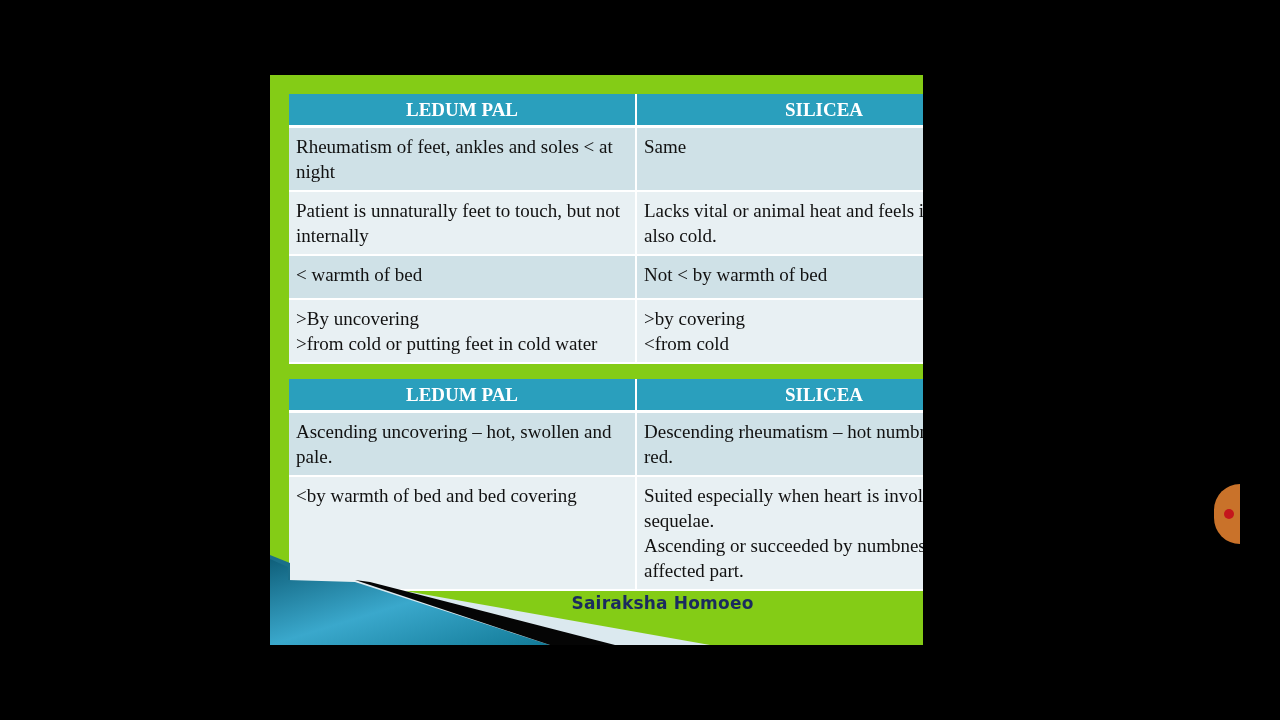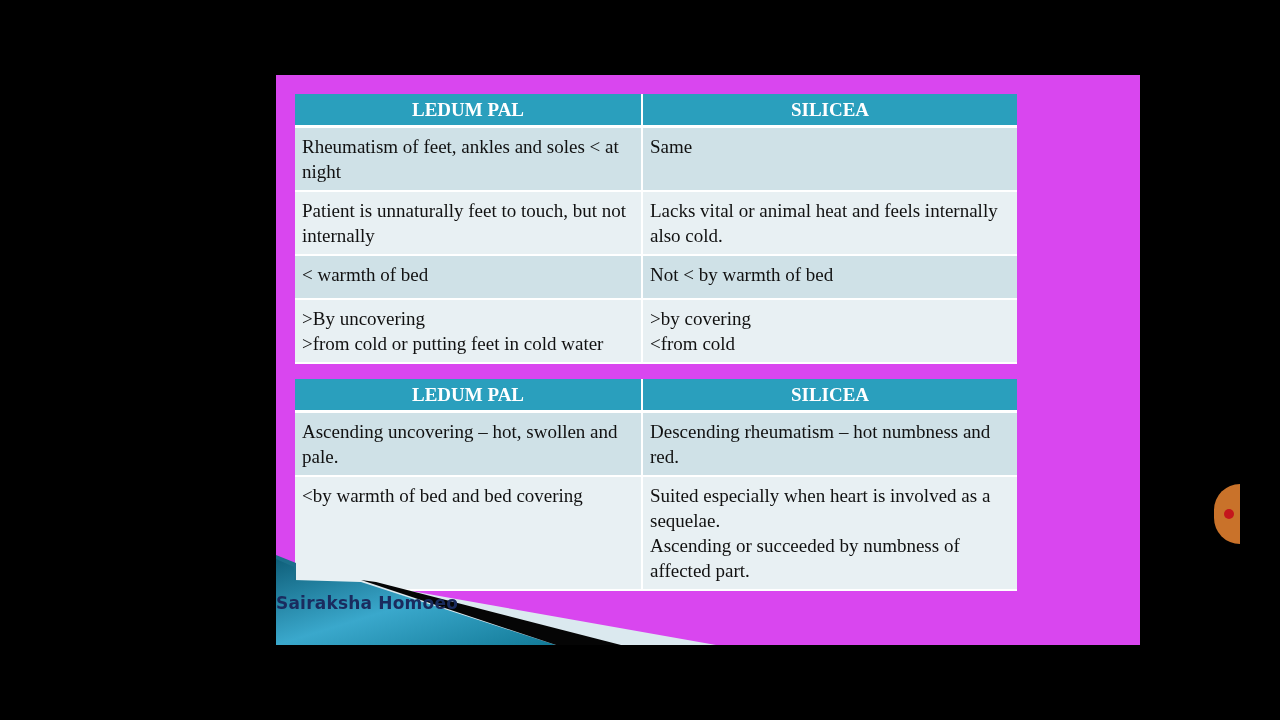--- a/index.html
+++ b/index.html
@@ -2,22 +2,22 @@
 <html><head>
   <meta charset="utf-8">
   <style>
     html, body { margin: 0; padding: 0; }
     body {
       width: 1280px; height: 720px; background: #000000;
       position: relative; overflow: hidden;
       font-family: "Liberation Serif", "DejaVu Serif", serif;
     }
     .slide {
-      position: absolute; left: 276px; top: 75px; width: 864px; height: 570px;
-      background: #d946ef; overflow: hidden;
+      position: absolute; left: 270px; top: 75px; width: 653px; height: 570px;
+      background: #84cc16; overflow: hidden;
     }
     .tbl {
       position: absolute; left: 19px; width: 722px;
       border-collapse: collapse; table-layout: fixed;
     }
     .tbl th, .tbl td {
       border-left: 2px solid #6d28d9; border-right: 2px solid #ffffff;
       border-bottom: 2px solid #ffffff;
       padding: 0 7px; vertical-align: top; text-align: left;
       font-size: 19px; color: #111111; line-height: 25px;
@@ -29,21 +29,21 @@
     }
     .tbl th:first-child, .tbl td:first-child { border-left: none; width: 346px; }
     .tbl th:last-child, .tbl td:last-child { border-right: none; }
     .r-dark td { background: #cfe1e7; }
     .r-light td { background: #e8f0f3; }
     .tbl td { padding-top: 6px; padding-bottom: 6px; }
     .line { display: block; }
     #table1 { top: 19px; }
     #table2 { top: 304px; }
     .footer {
-      position: absolute; left: 0; top: 518px; width: 785px; text-align: left;
+      position: absolute; left: 0; top: 518px; width: 785px; text-align: center;
       font-family: "DejaVu Sans", "Liberation Sans", sans-serif;
       font-weight: bold; font-size: 17px; color: #1a2b5e; letter-spacing: 0.2px;
     }
     .deco { position: absolute; left: 0; top: 470px; }
     .side-btn {
       position: absolute; left: 1214px; top: 484px; width: 26px; height: 60px;
       background: #c9722a; border-radius: 30px 0 0 30px;
     }
     .side-btn .dot {
       position: absolute; left: 10px; top: 25px; width: 10px; height: 10px;

